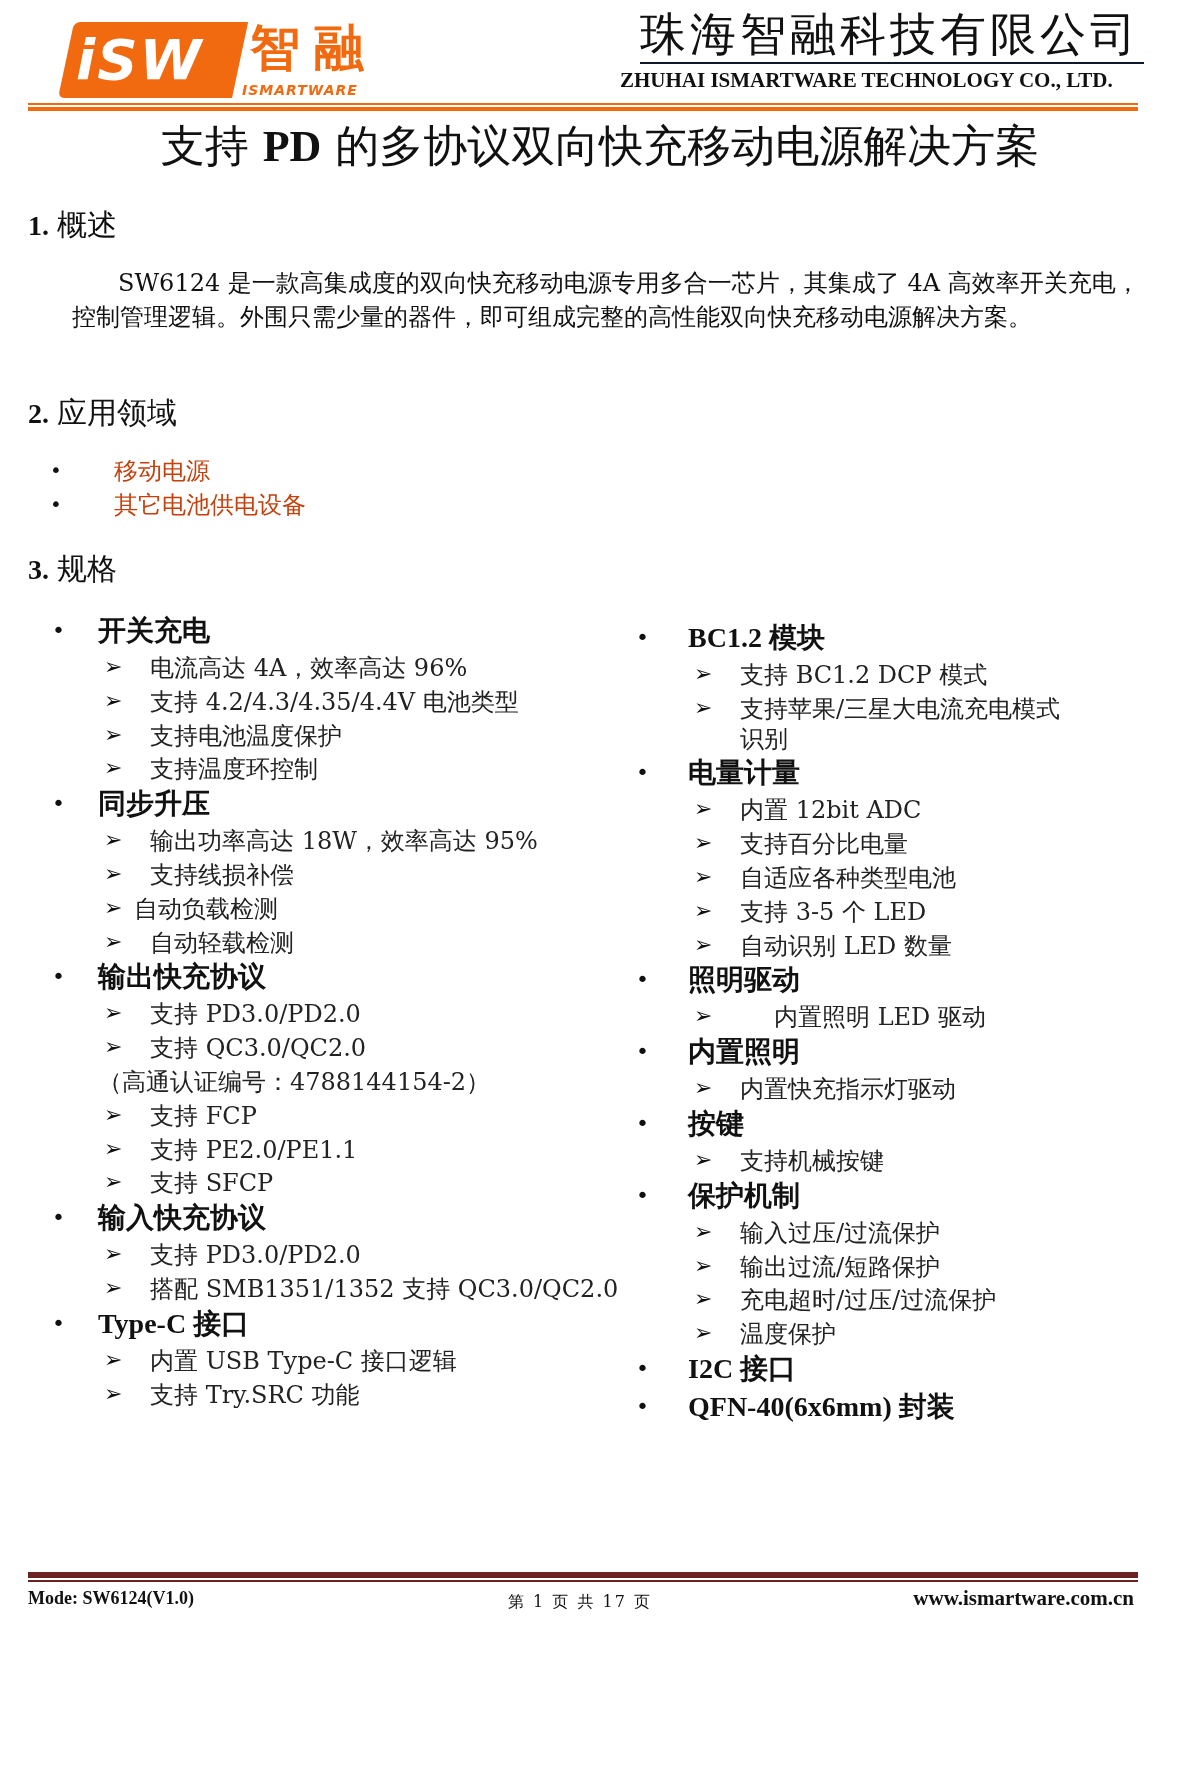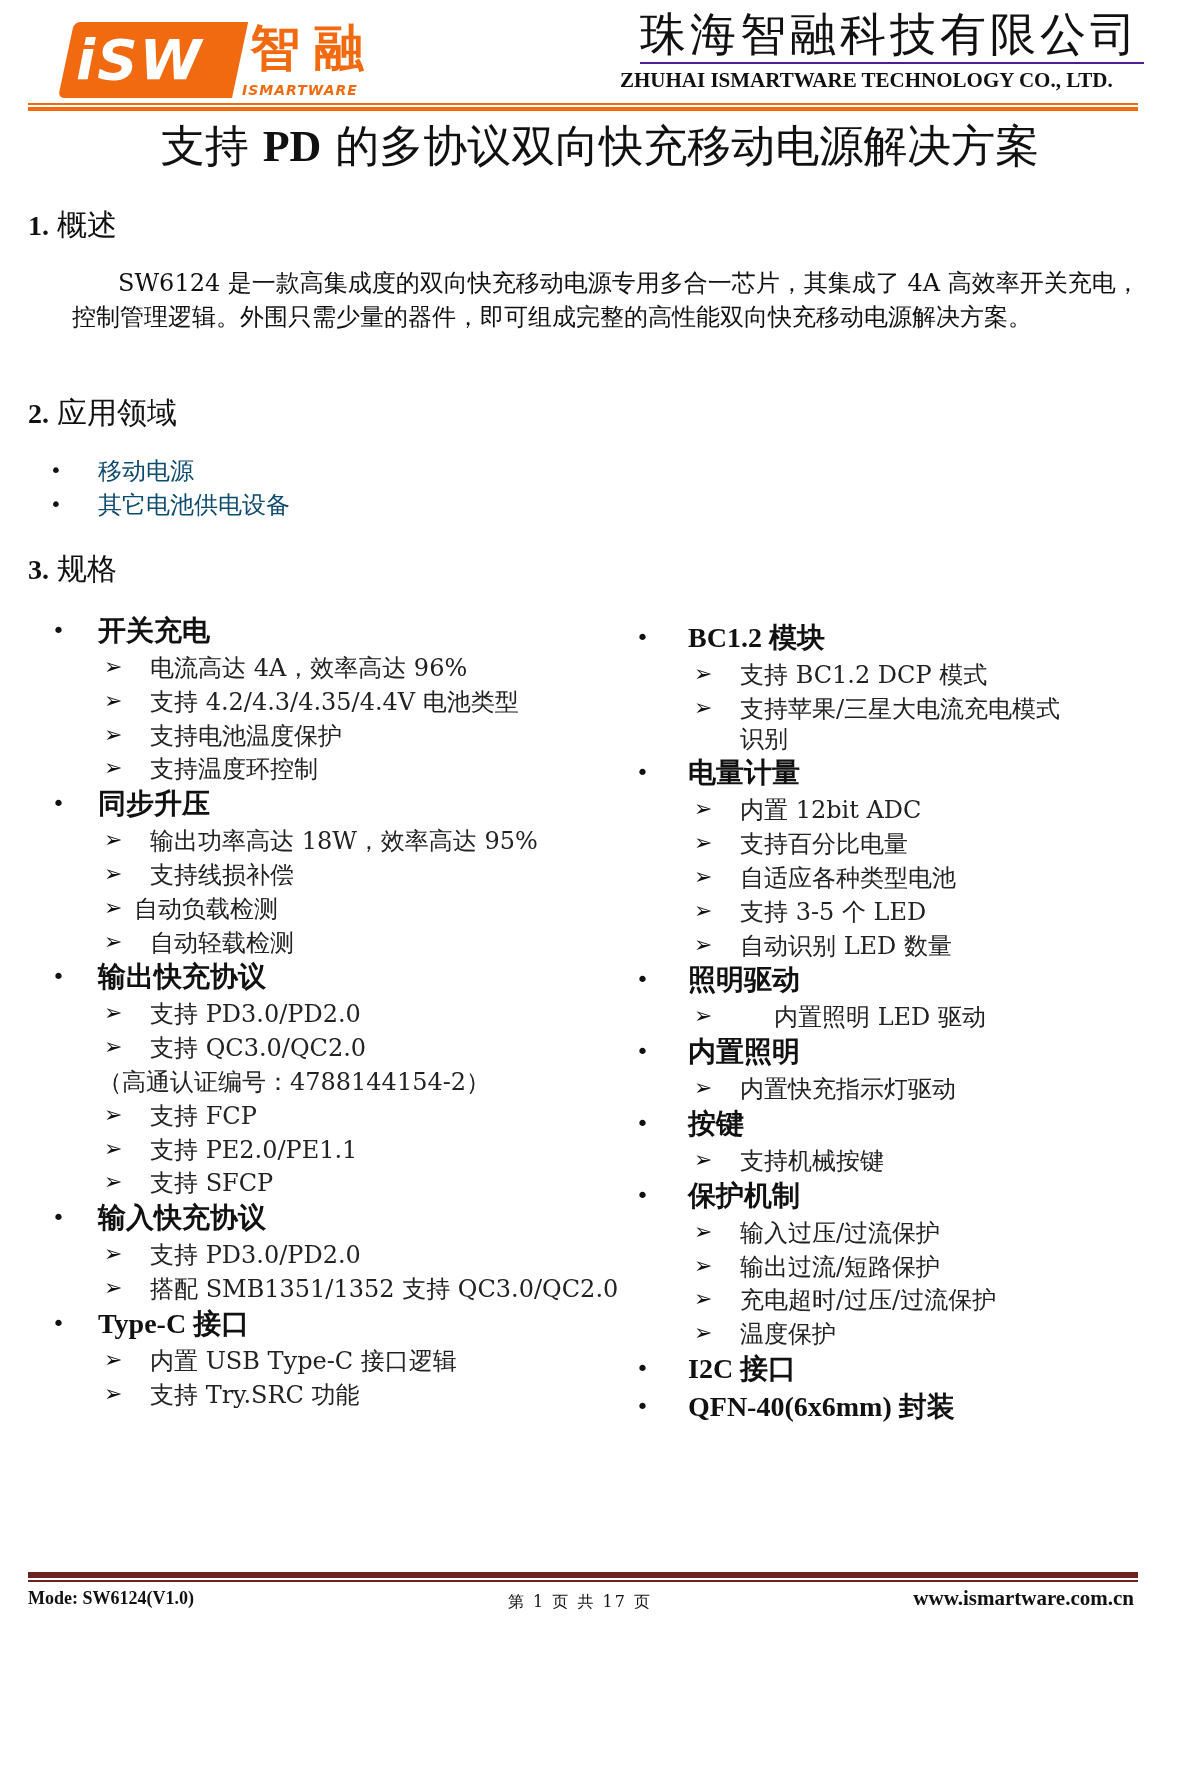--- a/index.html
+++ b/index.html
@@ -14,41 +14,41 @@
               transform: skewX(-12deg); transform-origin: bottom left; }
   .logo-isw-text { position: absolute; left: 18px; top: 6px; font-family: "DejaVu Sans", sans-serif;
                    font-weight: bold; font-style: italic; font-size: 56px; color: #ffffff;
                    letter-spacing: 2px; line-height: 64px; }
   .logo-cn { position: absolute; left: 250px; top: 20px; font-family: "DejaVu Sans", sans-serif;
              font-weight: bold; font-size: 50px; color: #f26a10; letter-spacing: 14px; line-height: 56px; }
   .logo-en { position: absolute; left: 242px; top: 82px; font-family: "DejaVu Sans", sans-serif;
              font-weight: bold; font-style: italic; font-size: 14px; color: #f26a10; letter-spacing: 1px; }
   .company-cn { position: absolute; left: 640px; top: 6px; font-family: "DejaVu Serif", serif;
                 font-size: 46px; letter-spacing: 4px; color: #111; line-height: 56px;
-                border-bottom: 2px solid #4c1d95; padding: 0 4px 0 0; }
+                border-bottom: 2px solid #0f172a; padding: 0 4px 0 0; }
   .company-en { position: absolute; left: 620px; top: 68px; font-family: "Liberation Serif", serif;
                 font-weight: bold; font-size: 21px; color: #111; }
   .header-rule-thin { position: absolute; left: 28px; top: 103px; width: 1110px; height: 2px; background: #f26a10; }
   .header-rule-thick { position: absolute; left: 28px; top: 107px; width: 1110px; height: 4px; background: #f26a10; }
 
   .doc-title { position: absolute; left: 0; width: 1200px; top: 118px; text-align: center;
                font-family: "DejaVu Sans", sans-serif; font-size: 44px; line-height: 56px; color: #111; }
   .doc-title b { font-family: "Liberation Serif", serif; }
 
   .sec-head { position: absolute; left: 28px; font-family: "Liberation Serif", serif; font-weight: bold;
               font-size: 28px; line-height: 34px; color: #111; }
   .sec-head .zh { font-family: "DejaVu Sans", sans-serif; font-weight: normal; font-size: 30px; margin-left: 8px; }
 
   .para { position: absolute; left: 28px; width: 1115px; font-size: 24px; line-height: 34px;
           font-family: "DejaVu Serif", "Liberation Serif", serif; color: #111; margin-left: 44px; }
   .para-line { white-space: nowrap; }
   .para-line.indent { padding-left: 46px; }
 
   .bullet { position: absolute; font-size: 20px; color: #111; font-family: "DejaVu Sans", sans-serif; }
-  .app-text { position: absolute; font-size: 24px; font-family: "DejaVu Serif", serif; color: #0c4a6e; }
+  .app-text { position: absolute; font-size: 24px; font-family: "DejaVu Serif", serif; color: #c2410c; margin-left: 16px; }
 
   .cat-dot { position: absolute; font-size: 22px; color: #111; font-family: "DejaVu Sans", sans-serif; }
   .cat-text { position: absolute; font-size: 28px; font-weight: bold; color: #111;
               font-family: "Liberation Serif", "DejaVu Sans", serif; white-space: nowrap; }
   .sub-arrow { position: absolute; font-size: 22px; color: #111; font-family: "DejaVu Sans", sans-serif; }
   .sub-text { position: absolute; font-size: 24px; color: #222; font-family: "DejaVu Serif", "Liberation Serif", serif; white-space: nowrap; }
 
   
   .footer-rule-thick { position: absolute; left: 28px; top: 1572px; width: 1110px; height: 6px; background: #6b2222; }
   .footer-rule-thin { position: absolute; left: 28px; top: 1580px; width: 1110px; height: 2px; background: #6b2222; }

